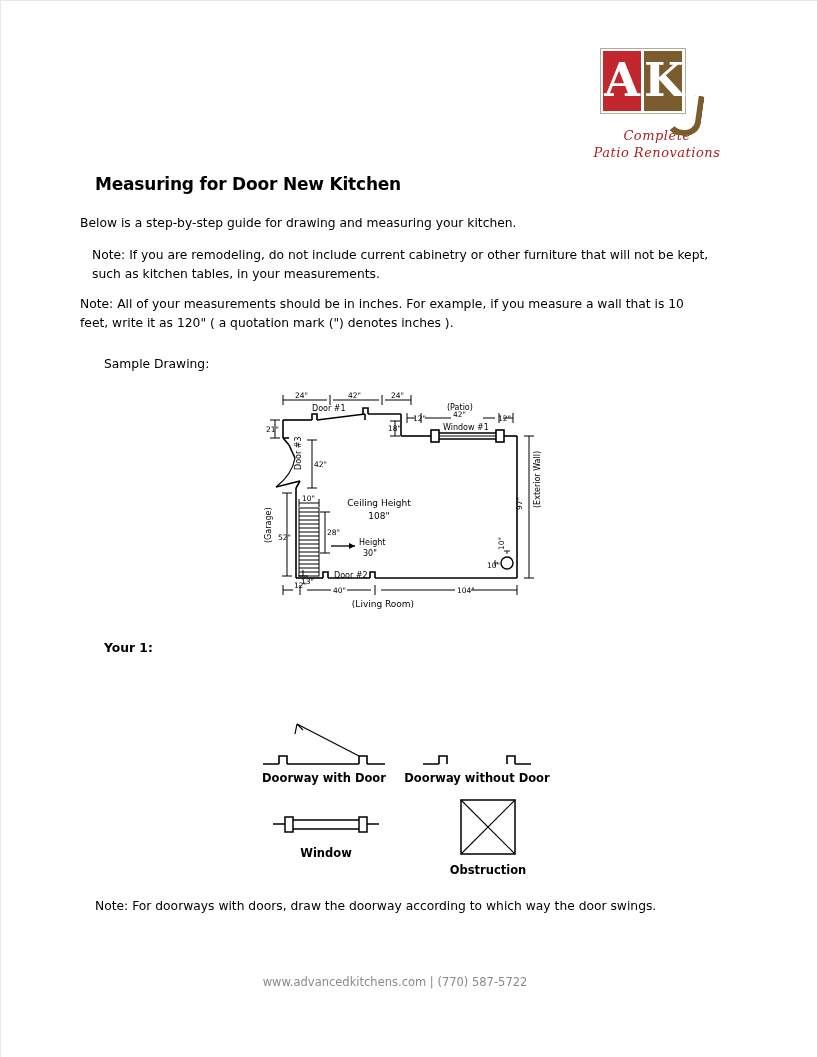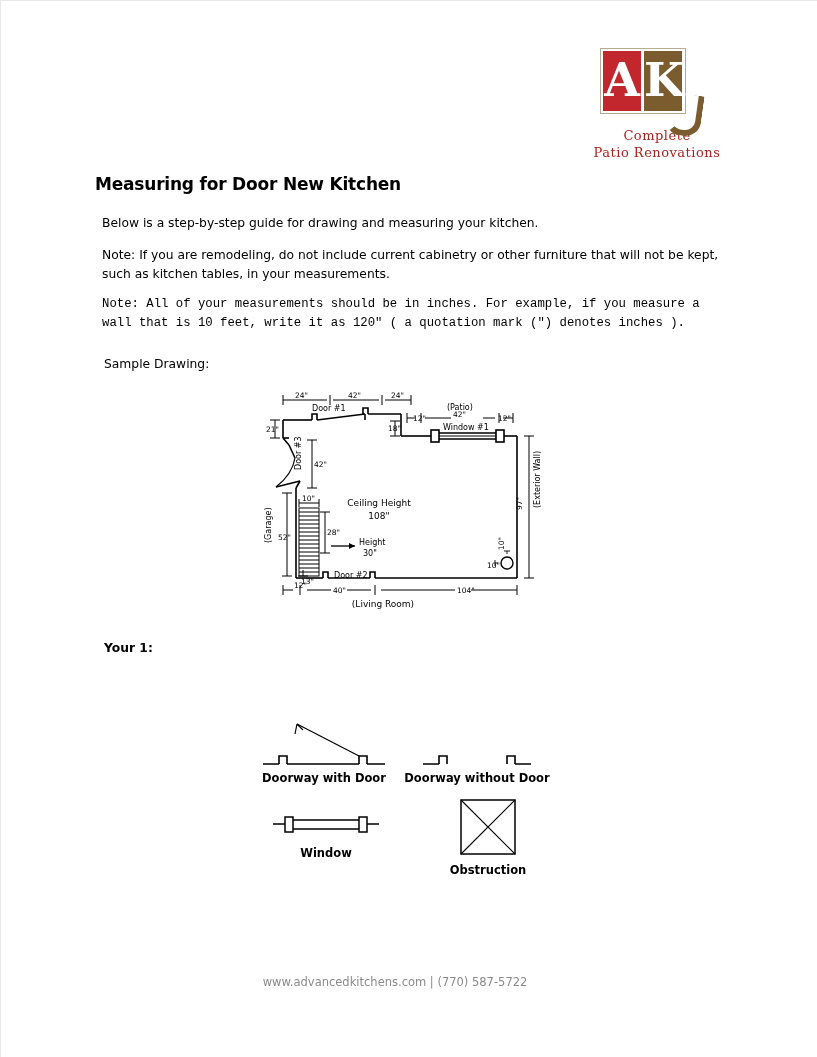--- a/index.html
+++ b/index.html
@@ -81,44 +81,45 @@
     border-bottom: 6px solid #7a5c2e;
     border-bottom-right-radius: 16px;
     border-bottom-left-radius: 14px;
     border-left: 6px solid transparent;
     transform: rotate(8deg);
   }
   .logo-text {
     margin-top: 10px;
     text-align: center;
     font-family: "DejaVu Serif", serif;
+    font-style: italic;
     color: #a8241f;
   }
   .logo-text .l1 { font-size: 13px; letter-spacing: 0.5px; display:block; }
   .logo-text .l2 { font-size: 13px; letter-spacing: 0.5px; display:block; margin-top: 2px;}
 
   
   .h1 {
     position: absolute;
     left: 95px;
     top: 174px;
     font-size: 17px;
     font-weight: 700;
     letter-spacing: -0.2px;
   }
   .body-text {
     position: absolute;
-    left: 102px;
+    left: 80px;
     font-size: 12.3px;
     line-height: 19px;
     width: 625px;
   }
   .p1 { top: 214px; }
-  .p2 { top: 246px; }
-  .p3 { top: 295px; font-family: Liberation Mono, monospace; }
+  .p2 { top: 246px; margin-left: 12px; }
+  .p3 { top: 295px; }
   .sample-label {
     position: absolute;
     left: 104px;
     top: 357px;
     font-size: 12.3px;
   }
   .step-head {
     position: absolute;
     left: 104px;
     top: 641px;
@@ -354,16 +355,17 @@
       <text x="71" y="145" text-anchor="middle" font-size="11.5" font-weight="bold">Window</text>
 
       <g stroke="#000" fill="none" stroke-width="1.5">
         <rect x="206" y="88" width="54" height="54" fill="#fff"></rect>
         <path d="M206,88 L260,142 M260,88 L206,142" stroke-width="1.1"></path>
       </g>
       <text x="233" y="162" text-anchor="middle" font-size="11.5" font-weight="bold">Obstruction</text>
     </svg>
   </div>
 
+  <div class="final-note">Note: For doorways with doors, draw the doorway according to which way the door swings.</div>
 
   <div class="footer">www.advancedkitchens.com | (770) 587-5722</div>
 
 </div>
 
 </body></html>

